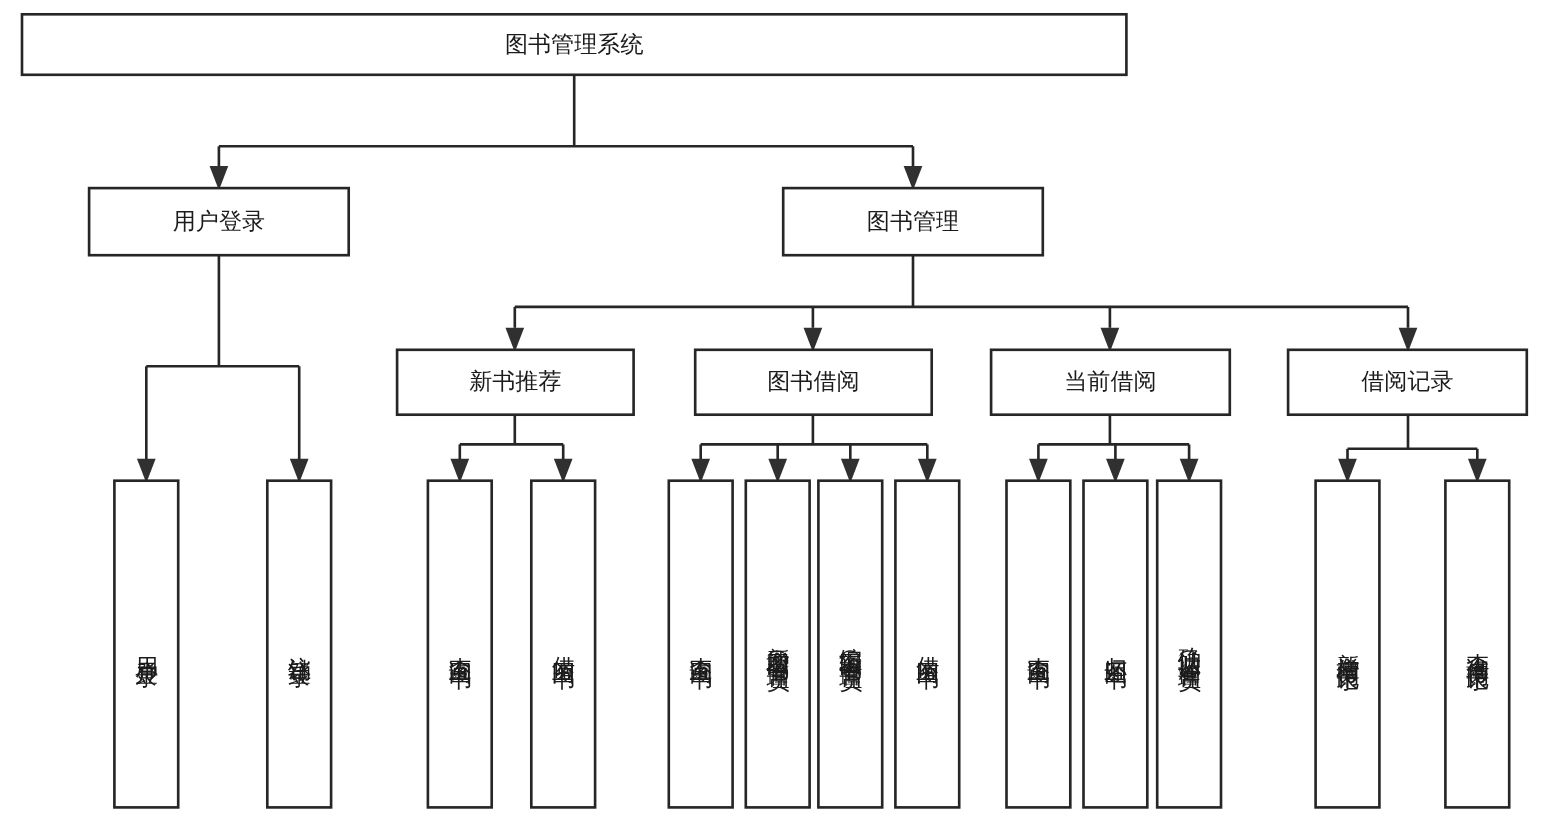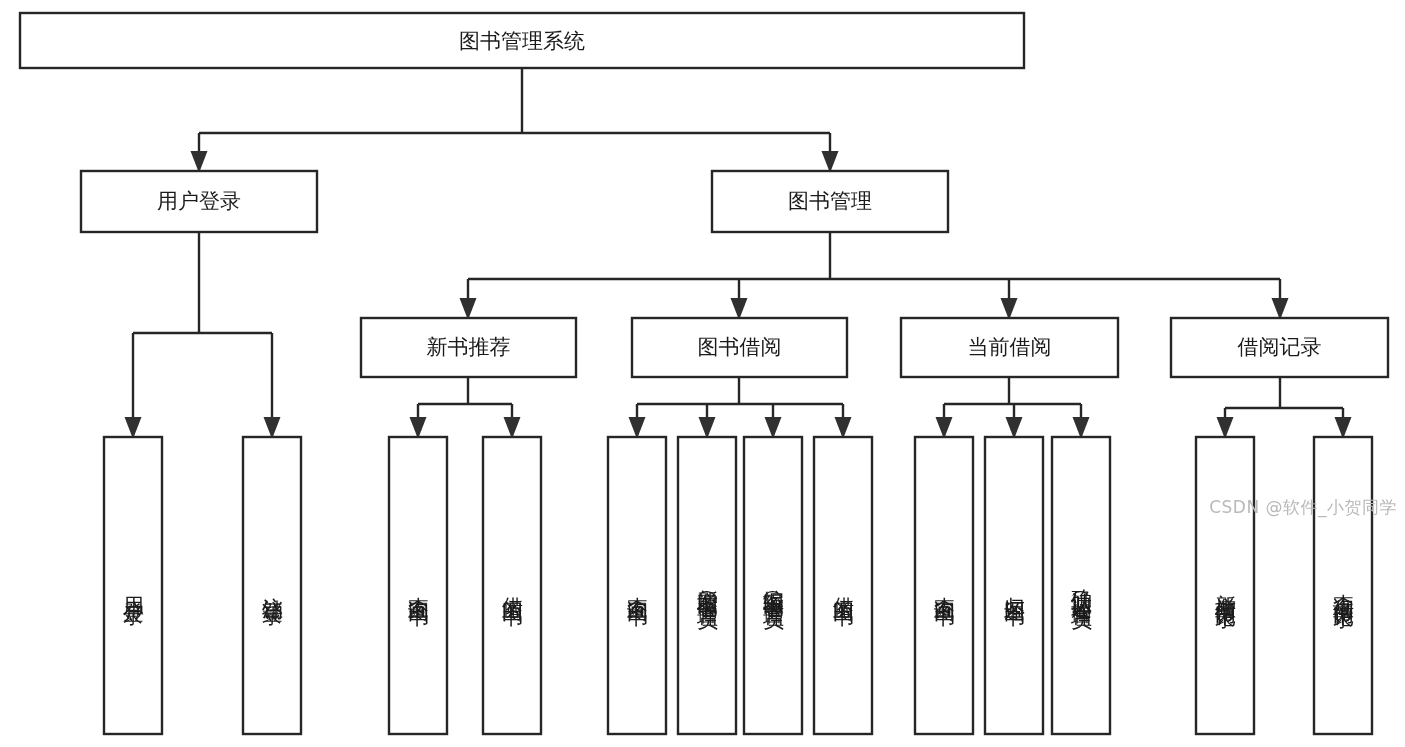--- a/index.html
+++ b/index.html
@@ -200,15 +200,14 @@
   <div class="vlabel" style="left:744px; top:437px; width:58px; height:297px;">编辑图书（管理员）</div>
   <div class="vlabel" style="left:814px; top:437px; width:58px; height:297px;">借阅图书</div>
 
   <div class="vlabel" style="left:915px; top:437px; width:58px; height:297px;">查询图书</div>
   <div class="vlabel" style="left:985px; top:437px; width:58px; height:297px;">归还图书</div>
   <div class="vlabel" style="left:1052px; top:437px; width:58px; height:297px;">确认归还（管理员）</div>
 
   <div class="vlabel" style="left:1196px; top:437px; width:58px; height:297px;">新增借阅记录</div>
   <div class="vlabel" style="left:1314px; top:437px; width:58px; height:297px;">查询借阅记录</div>
 
-  <div class="watermark">CSDN @软件_小贺同学</div>
 
 </div>
 
 </body></html>

